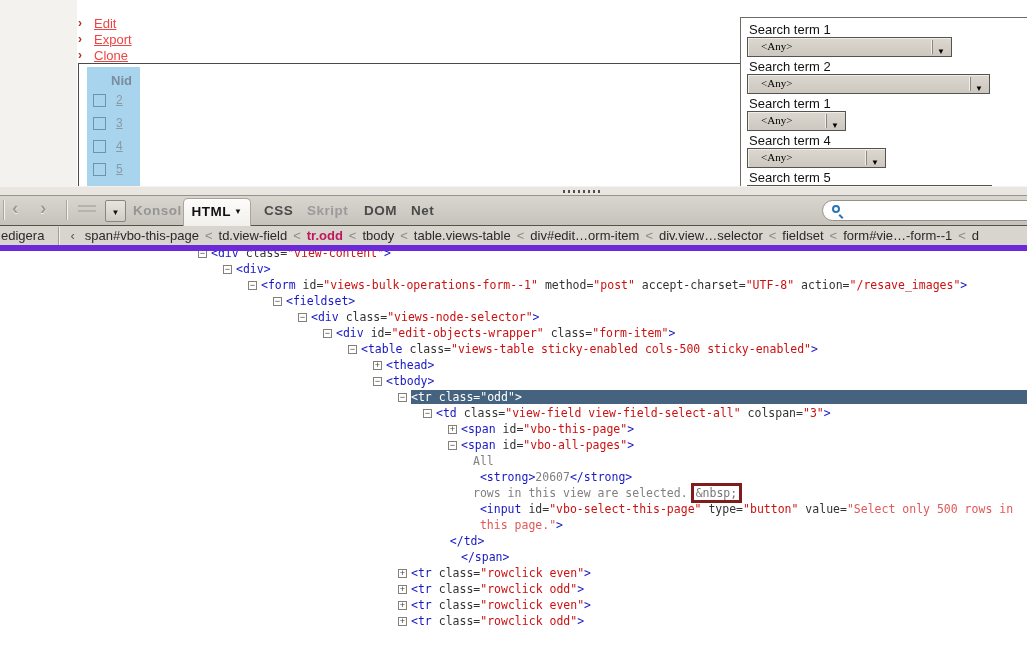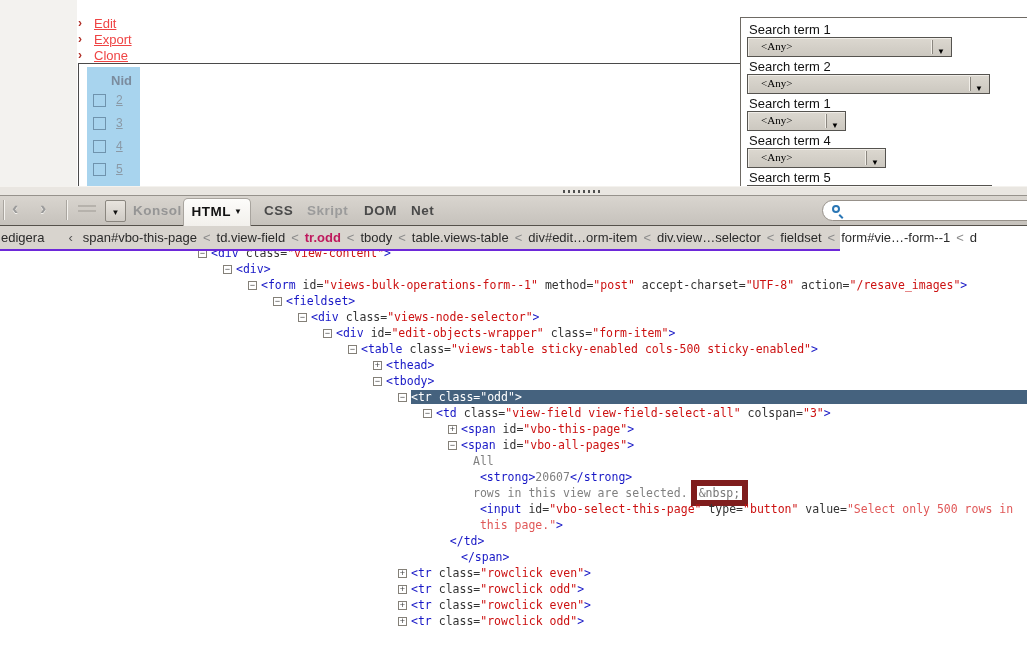--- a/index.html
+++ b/index.html
@@ -58,22 +58,22 @@
             border-radius:5px 5px 0 0; top:2px; height:28px; line-height:26px; text-align:center; }
   .tab-caret { font-size:8px; vertical-align:2px; margin-left:3px; }
   .fb-search { position:absolute; left:822px; top:4px; width:240px; height:21px; background:#fff;
             border:1px solid #97918a; border-radius:11px; }
   .mag { position:absolute; left:9px; top:4px; width:8px; height:8px; border:2px solid #2a76b5; border-radius:50%; }
   .mag::after { content:""; position:absolute; left:6px; top:7px; width:2px; height:5px; background:#2a76b5; transform:rotate(-45deg); }
   .fb-search input { position:absolute; left:24px; top:1px; width:200px; height:17px; border:none; outline:none;
             font-size:12px; background:transparent; }
 
   
-  #crumbbar { position:absolute; left:0; top:226px; width:840px; height:25px; background:#d8d4ce;
-              border-bottom:2px solid #6d28d9; z-index:2; font-size:13px; color:#2a2a2a;
+  #crumbbar { position:absolute; left:0; top:226px; width:1027px; height:25px; background:#d8d4ce;
+              border-bottom:6px solid #6d28d9; z-index:2; font-size:13px; color:#2a2a2a;
               display:flex; align-items:center; white-space:nowrap; }
   .crumb-first { margin-left:1px; cursor:pointer; }
   .crumb-vsep { width:2px; height:18px; margin-left:14px;
                 background:linear-gradient(90deg,#a19d97 1px,#f0eee9 1px); }
   .crumb-back { margin-left:10px; color:#555; font-size:13px; cursor:pointer; }
   .crumb { cursor:pointer; }
   .crumb.bold { font-weight:bold; color:#be185d; }
   .crumb-sep { color:#8a8a8a; margin:0 6px; }
 
   
@@ -85,21 +85,21 @@
             color:#444; cursor:pointer; }
   .twisty.empty { border:none; background:transparent; cursor:default; }
   .code { white-space:pre; }
   .sel .code { background:#45627e; flex:1; }
   .sel .code span { color:#fff !important; }
   .sg-t { color:#1818c6; }
   .sg-a { color:#333333; }
   .sg-v { color:#cc1111; }
   .sg-vl { color:#e05858; }
   .sg-x { color:#808080; }
-  .sg-e { color:#777777; border:6px solid #7f1d1d; padding:0 2px; margin-left:3px; }
+  .sg-e { color:#777777; border:3px solid #7f1d1d; padding:0 2px; margin-left:3px; }
 </style>
 </head>
 <body>
 
 <div id="page-top">
   <div class="left-strip"></div>
 
   <div class="ops-links">
       <div class="ops-row">
         <span class="ops-bullet">›</span>

